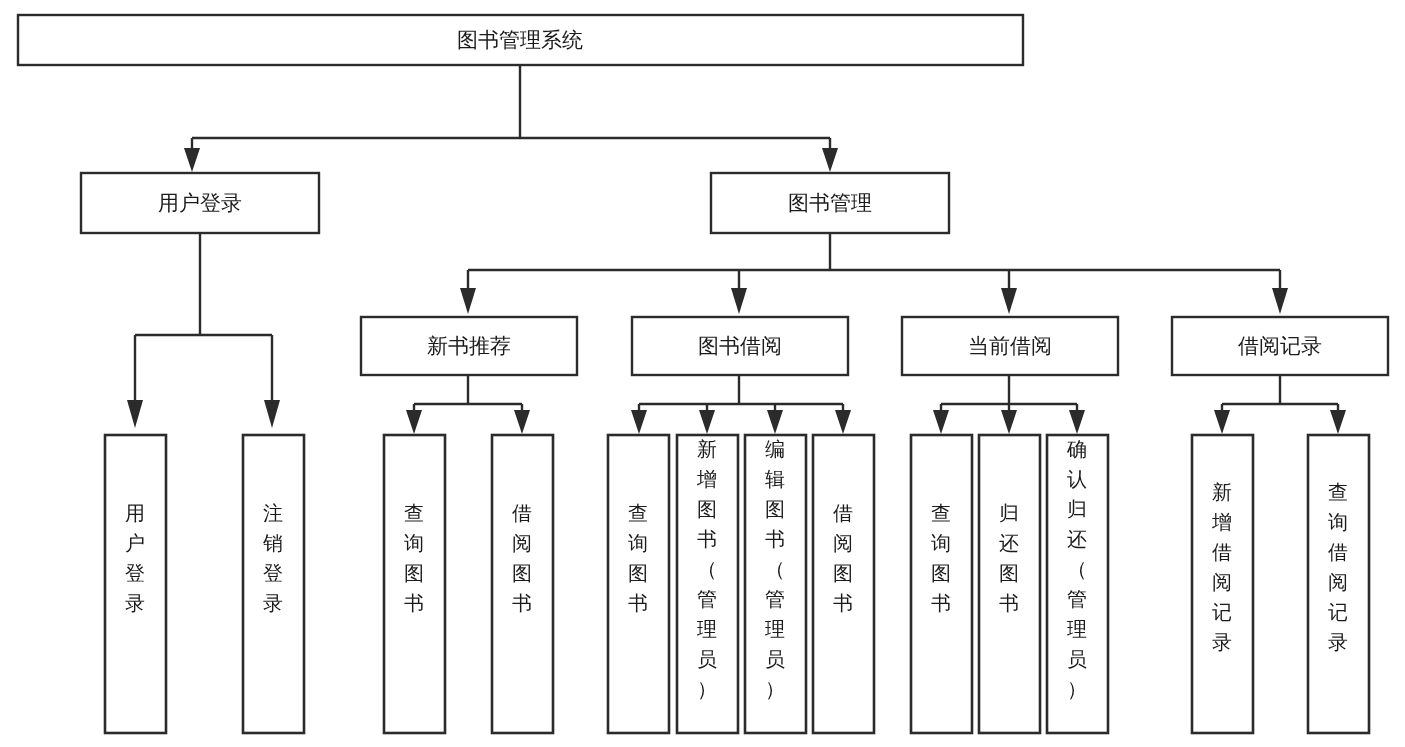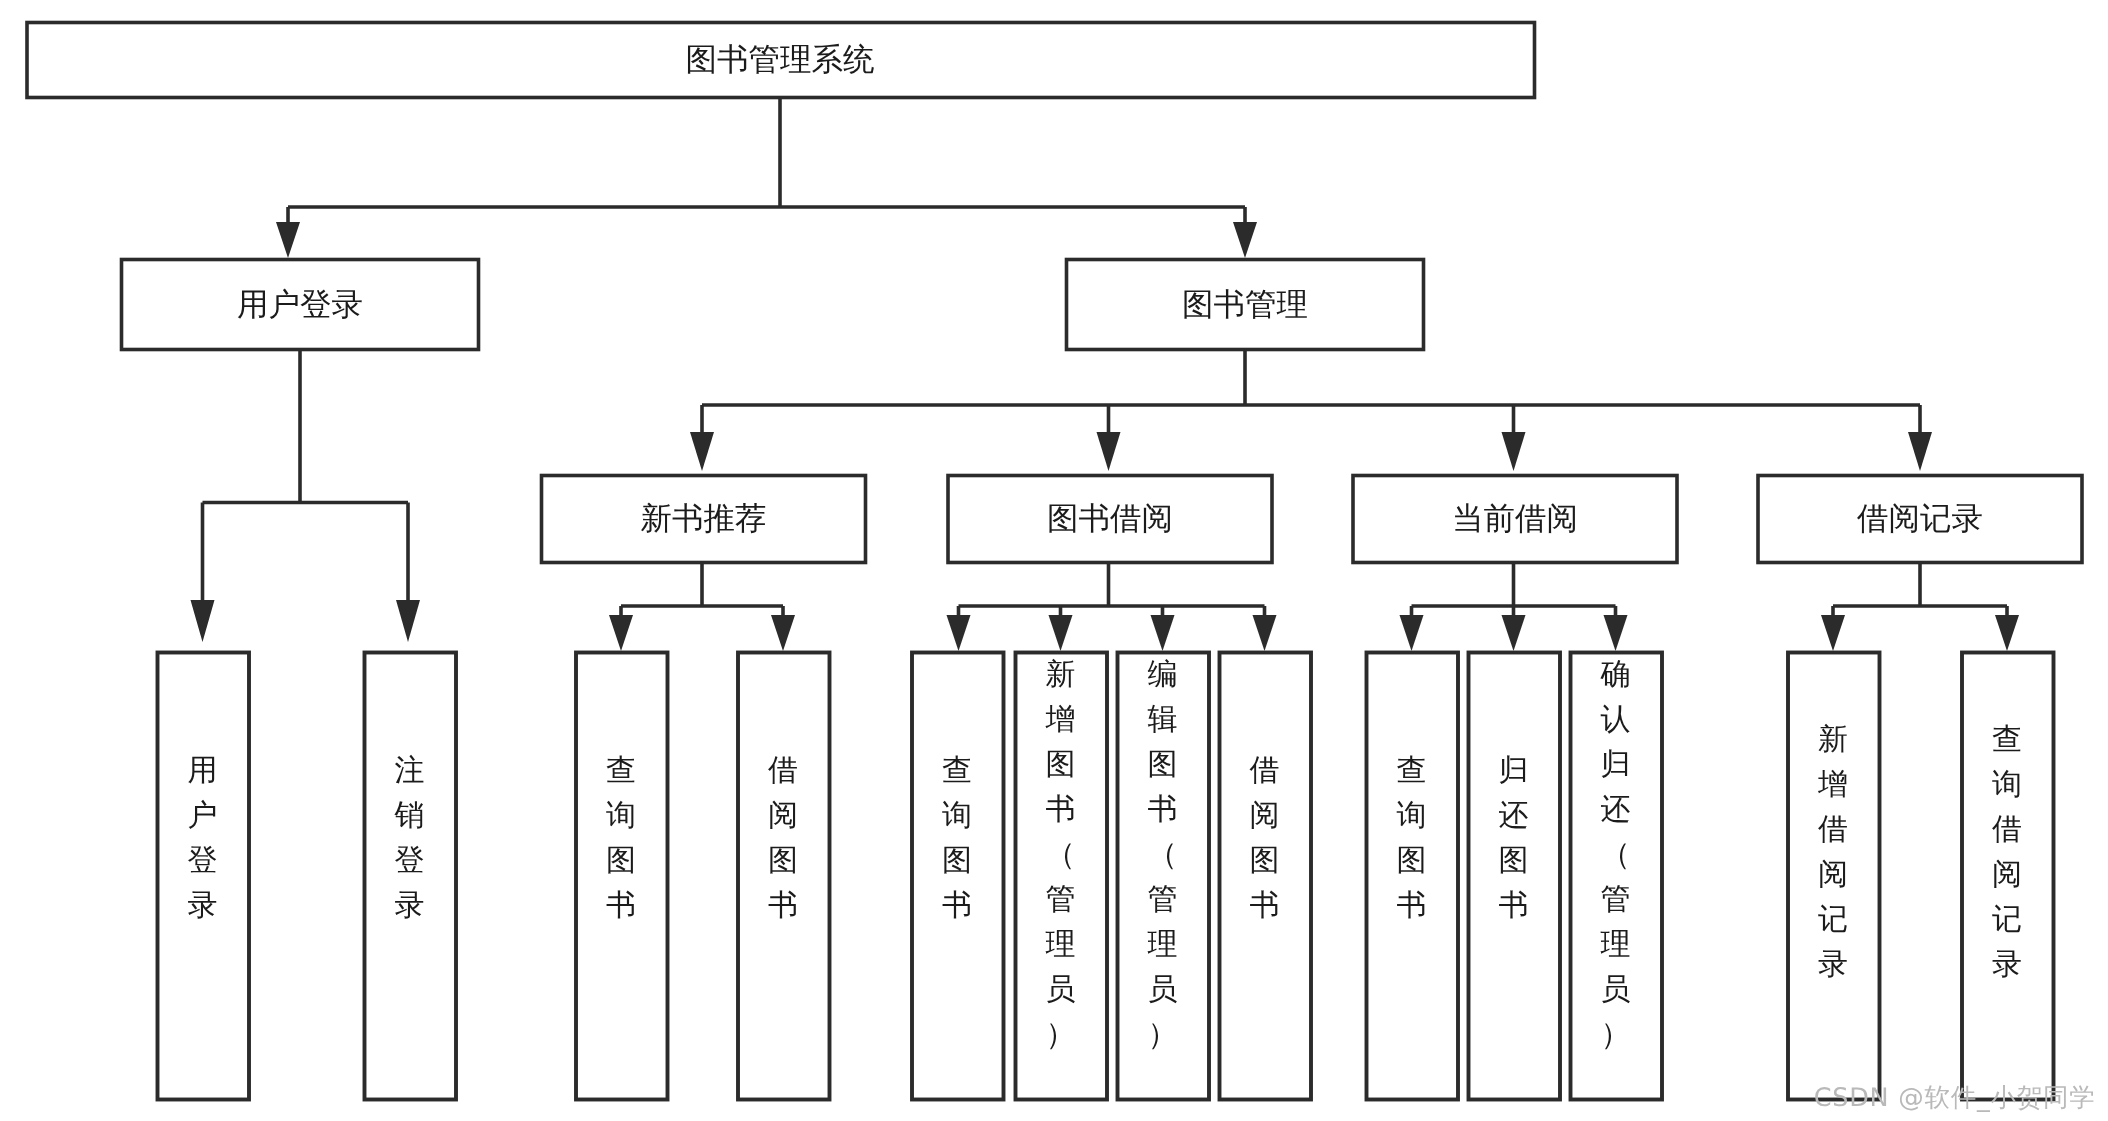--- a/index.html
+++ b/index.html
@@ -222,14 +222,13 @@
       <rect class="node-box leaf" x="1192" y="435" width="61" height="298"></rect>
       <text class="leaf-label" x="1222" y="499" text-anchor="middle"><tspan x="1222" dy="0">新</tspan><tspan x="1222" dy="30">增</tspan><tspan x="1222" dy="30">借</tspan><tspan x="1222" dy="30">阅</tspan><tspan x="1222" dy="30">记</tspan><tspan x="1222" dy="30">录</tspan></text>
     </g>
     <g>
       <rect class="node-box leaf" x="1308" y="435" width="61" height="298"></rect>
       <text class="leaf-label" x="1338" y="499" text-anchor="middle"><tspan x="1338" dy="0">查</tspan><tspan x="1338" dy="30">询</tspan><tspan x="1338" dy="30">借</tspan><tspan x="1338" dy="30">阅</tspan><tspan x="1338" dy="30">记</tspan><tspan x="1338" dy="30">录</tspan></text>
     </g>
 
   </svg>
 
-  <div class="watermark">CSDN @软件_小贺同学</div>
 </div>
 
 </body></html>

